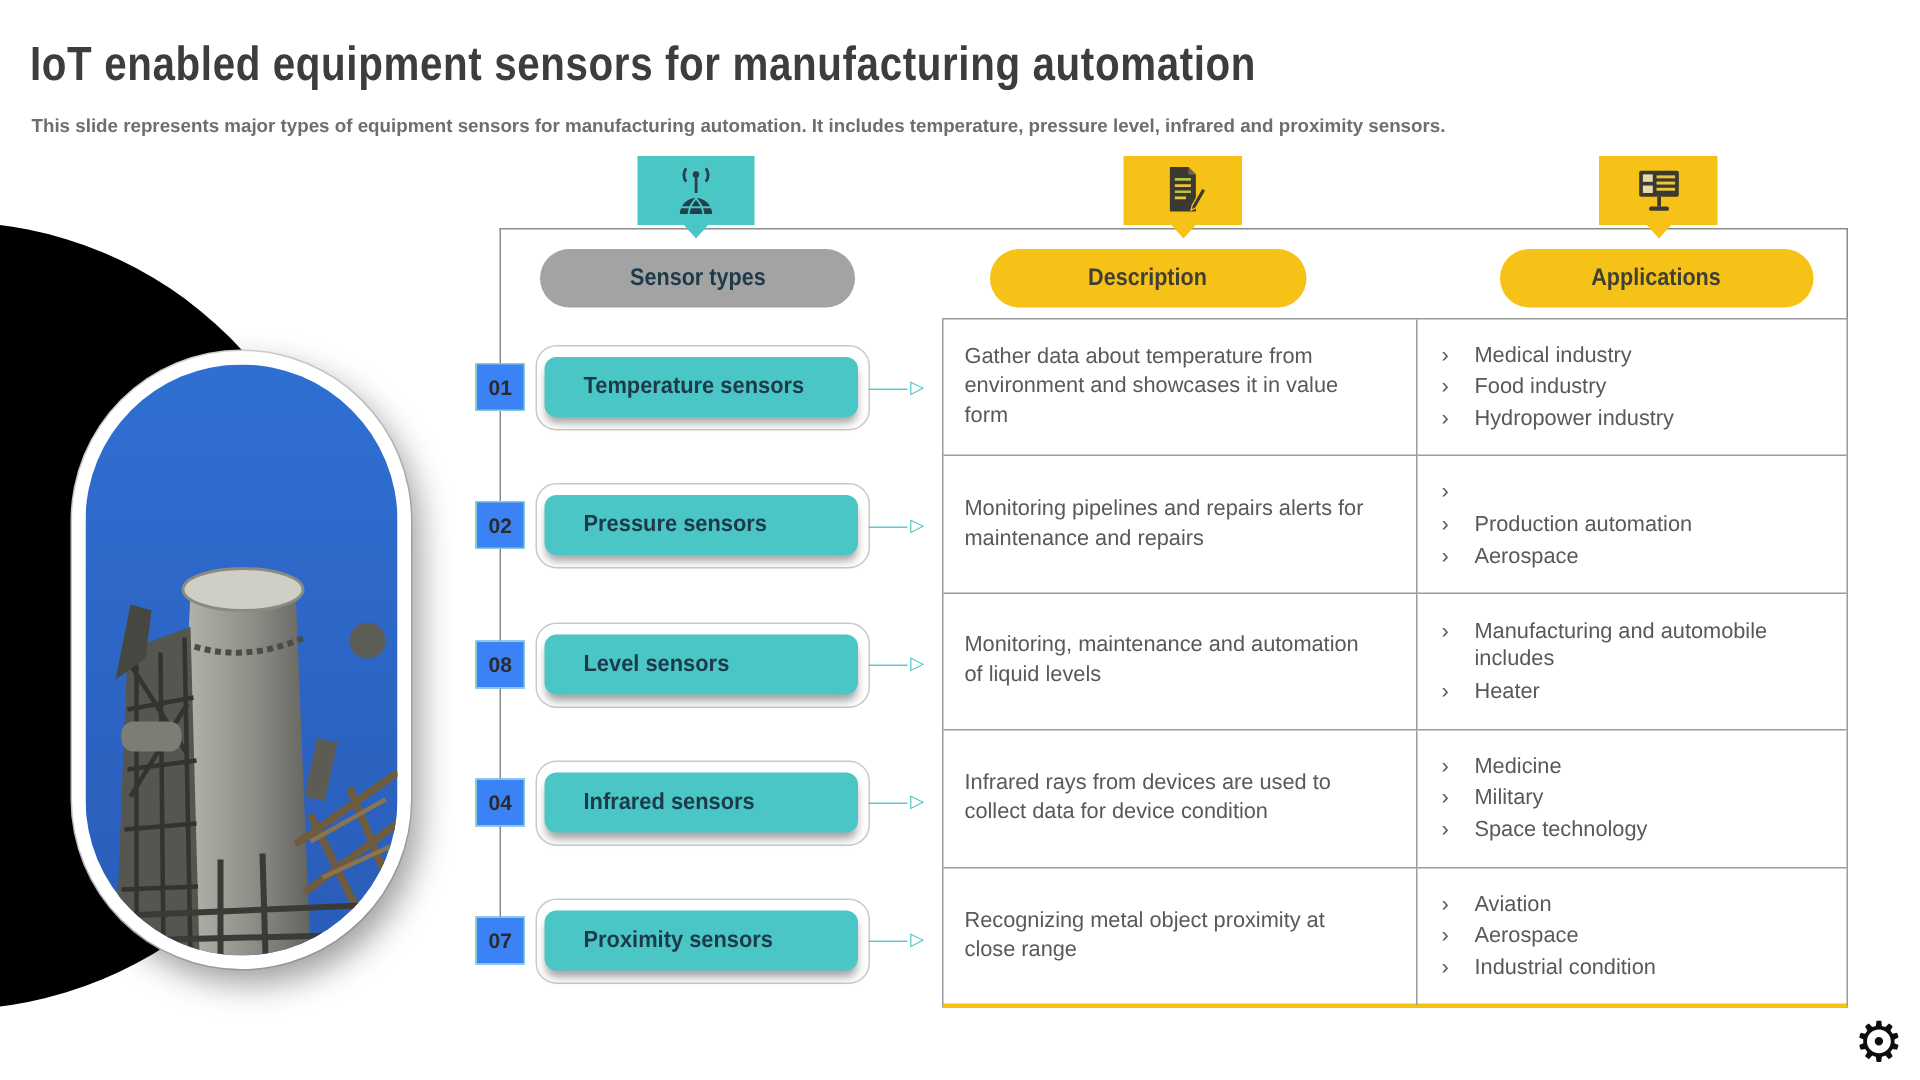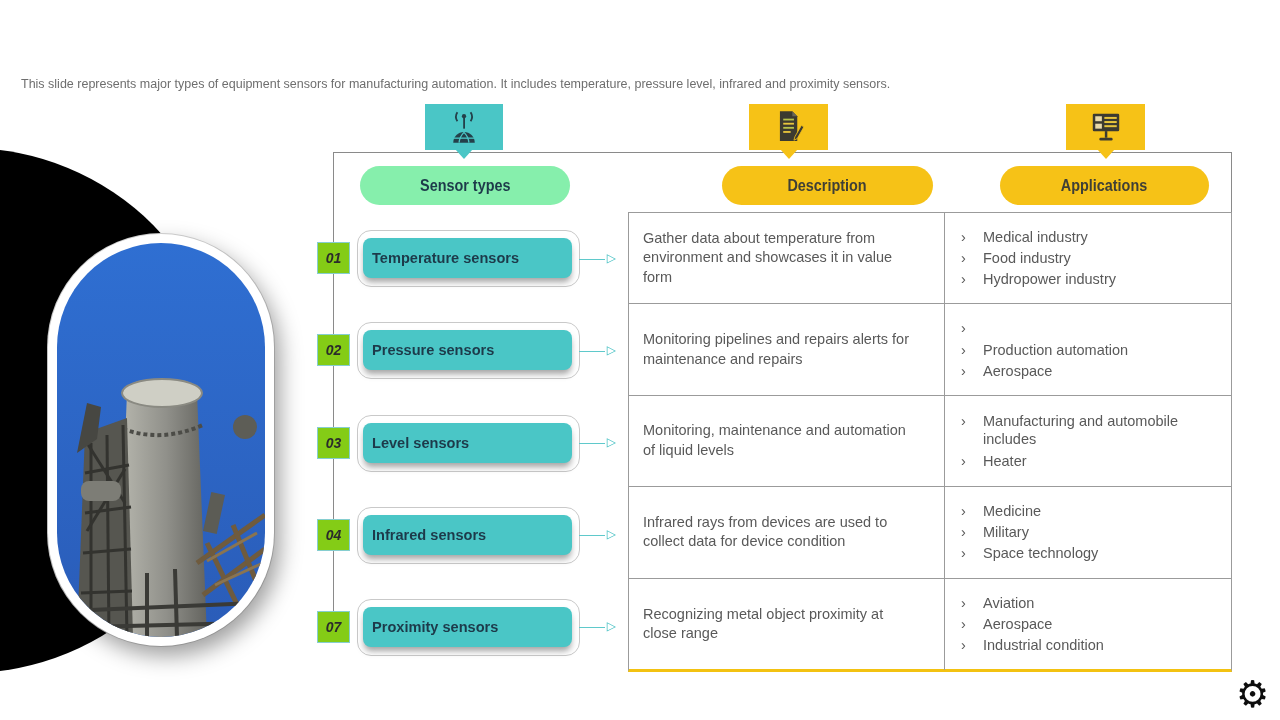--- a/index.html
+++ b/index.html
@@ -4,21 +4,21 @@
 <style>
   * { margin:0; padding:0; box-sizing:border-box; }
   html,body { width:1280px; height:720px; overflow:hidden; background:#fff;
               font-family:"Liberation Sans", sans-serif; }
   .slide { position:relative; width:1280px; height:720px; background:#ffffff; overflow:hidden; }
 
   
   .title { position:absolute; left:20px; top:24px; font-size:32px; font-weight:bold;
            color:#3d3d3d; white-space:nowrap; }
   .title span { display:inline-block; transform:scaleX(.84); transform-origin:left center; letter-spacing:.5px; }
-  .subtitle { position:absolute; left:21px; top:77px; font-size:12.5px; color:#6e6e6e; }
+  .subtitle { position:absolute; left:21px; top:77px; font-size:12.5px; color:#6e6e6e;font-weight:bold; }
 
   
   .black-circle { position:absolute; left:-295px; top:148px; width:525px; height:525px;
                   border-radius:50%; background:#000; z-index:1; }
   .photo-pill { position:absolute; left:48px; top:234px; width:226px; height:412px;
                 border-radius:113px; background:#fff; padding:9px; z-index:2;
                 box-shadow:6px 10px 22px rgba(0,0,0,.38), 0 0 0 1px #d8d8d8; }
   .photo-pill .photo { width:100%; height:100%; border-radius:104px; overflow:hidden; display:block; }
 
   
@@ -35,34 +35,34 @@
   .icon-box.yellow { background:#f6c217; } .icon-box.yellow::after { border-top:10px solid #f6c217; }
   .ib-sensor { left:425px; width:78px; }
   .ib-desc   { left:749px; width:79px; }
   .ib-apps   { left:1066px; width:79px; }
 
   
   .pill { position:absolute; top:166px; height:39px; border-radius:20px; display:flex;
           align-items:center; justify-content:center; font-weight:bold; font-size:16px;
           color:#2e3b3b; z-index:3; }
   .pill span { display:inline-block; transform:scaleX(.9); }
-  .pill.teal { background:#86efac; color:#1d3a4a; }
+  .pill.teal { background:#a3a3a3; color:#1d3a4a; }
   .pill.yellow { background:#f6c217; color:#3f3f36; }
   .pill-sensor { left:360px; width:210px; }
-  .pill-desc   { left:722px; width:211px;text-align:center; }
+  .pill-desc   { left:660px; width:211px;text-align:center; }
   .pill-apps   { left:1000px; width:209px; }
 
   
-  .num-box { position:absolute; left:317px; width:33px; height:32px; background:#84cc16;
+  .num-box { position:absolute; left:317px; width:33px; height:32px; background:#3b82f6;
              border:1px solid #86ced0; z-index:3; display:flex; align-items:center;
-             justify-content:center; font-weight:bold; font-size:14px; color:#2b2b2b;font-style:italic; }
+             justify-content:center; font-weight:bold; font-size:14px; color:#2b2b2b; }
   .sensor-card { position:absolute; left:357px; width:223px; height:57px; background:#fff;
                  border:1px solid #c9c9c9; border-radius:14px; z-index:2; }
   .sensor-btn { position:absolute; left:363px; width:209px; height:40px; background:#4ac6c6;
-                border-radius:8px; z-index:3; display:flex; align-items:center; padding-left:9px;
+                border-radius:8px; z-index:3; display:flex; align-items:center; padding-left:26px;
                 font-weight:bold; font-size:15.5px; color:#1d3a4a;
                 box-shadow:0 5px 6px -1px rgba(90,90,90,.55); }
   .sensor-btn span { display:inline-block; transform:scaleX(.94); transform-origin:left center; }
   .connector { position:absolute; left:579px; width:26px; height:1px; background:#5fc9cb; z-index:2; }
   .connector .head { position:absolute; right:-11px; top:-8px; font-size:12px; color:#3fbec1;
                      font-family:"DejaVu Sans", sans-serif; }
 
   
   .table { position:absolute; left:628px; top:212px; width:604px; height:460px; z-index:2;
            border:1px solid #9b9b9b; border-bottom:3px solid #f3c211; background:#fff;
@@ -78,20 +78,21 @@
   .footer { position:absolute; left:0; right:0; top:698px; text-align:center;
             font-size:11px; color:#9c9c9c; }
   .gear { position:absolute; left:1236px; top:676px; font-size:37px; color:#0d0d0d;
           font-family:"DejaVu Sans", sans-serif; line-height:1; }
 </style>
 </head>
 <body>
 
 <div class="slide">
 
+  <h1 class="title"><span>IoT enabled equipment sensors for manufacturing automation</span></h1>
   <div class="subtitle">This slide represents major types of equipment sensors for manufacturing automation. It includes temperature, pressure level, infrared and proximity sensors.</div>
 
   <div class="black-circle"></div>
   <div class="photo-pill">
     <svg class="photo" viewBox="0 0 208 394" preserveAspectRatio="none">
       <defs>
         <linearGradient id="sky" x1="0" y1="0" x2="0" y2="1">
           <stop offset="0" stop-color="#2f6fd2"></stop>
             <stop offset="1" stop-color="#2a5cb8"></stop>
         </linearGradient>
@@ -197,21 +198,21 @@
     </div>
   <div class="pill yellow pill-desc">
     <span>Description</span>
     </div>
   <div class="pill yellow pill-apps">
     <span>Applications</span>
     </div>
 
   <div class="num-box" style="top:242px">01</div>
   <div class="num-box" style="top:334px">02</div>
-  <div class="num-box" style="top:427px">03</div>
+  <div class="num-box" style="top:427px">08</div>
   <div class="num-box" style="top:519px">04</div>
   <div class="num-box" style="top:611px">07</div>
 
   <div class="sensor-card" style="top:230px"></div>
   <div class="sensor-card" style="top:322px"></div>
   <div class="sensor-card" style="top:415px"></div>
   <div class="sensor-card" style="top:507px"></div>
   <div class="sensor-card" style="top:599px"></div>
 
   <div class="sensor-btn" style="top:238px">

